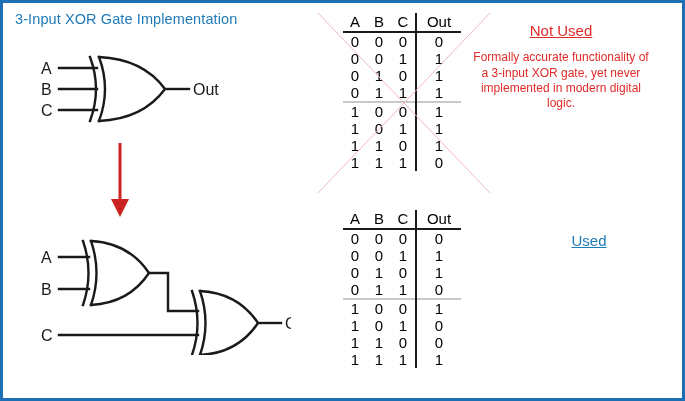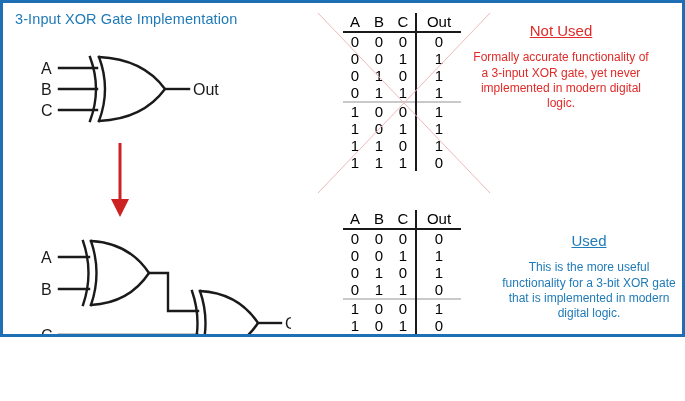--- a/index.html
+++ b/index.html
@@ -6,21 +6,21 @@
     margin: 0;
     padding: 0;
     background: #ffffff;
   }
   body {
     font-family: "Liberation Sans", sans-serif;
   }
   #figure {
     position: relative;
     width: 685px;
-    height: 337px;
+    height: 401px;
     box-sizing: border-box;
     background: #ffffff;
     border: 3px solid #1f6fb5;
     overflow: hidden;
   }
   .abs { position: absolute; }
 
   
   #page-title {
     left: 12px;
@@ -344,16 +344,15 @@
     </table>
   </div>
 
   <div class="abs side-block" style="left:468px; top:18px; width:180px;">
     <div class="side-heading red">Not Used</div>
     <div class="side-body red">Formally accurate functionality of a 3-input XOR gate, yet never implemented in modern digital logic.</div>
   </div>
 
   <div class="abs side-block" style="left:496px; top:228px; width:180px;">
     <div class="side-heading blue">Used</div>
-    <div class="side-body blue">This is the more useful functionality for a 3-bit XOR gate that is implemented in modern digital logic.</div>
   </div>
 
 </div>
 
 </body></html>

